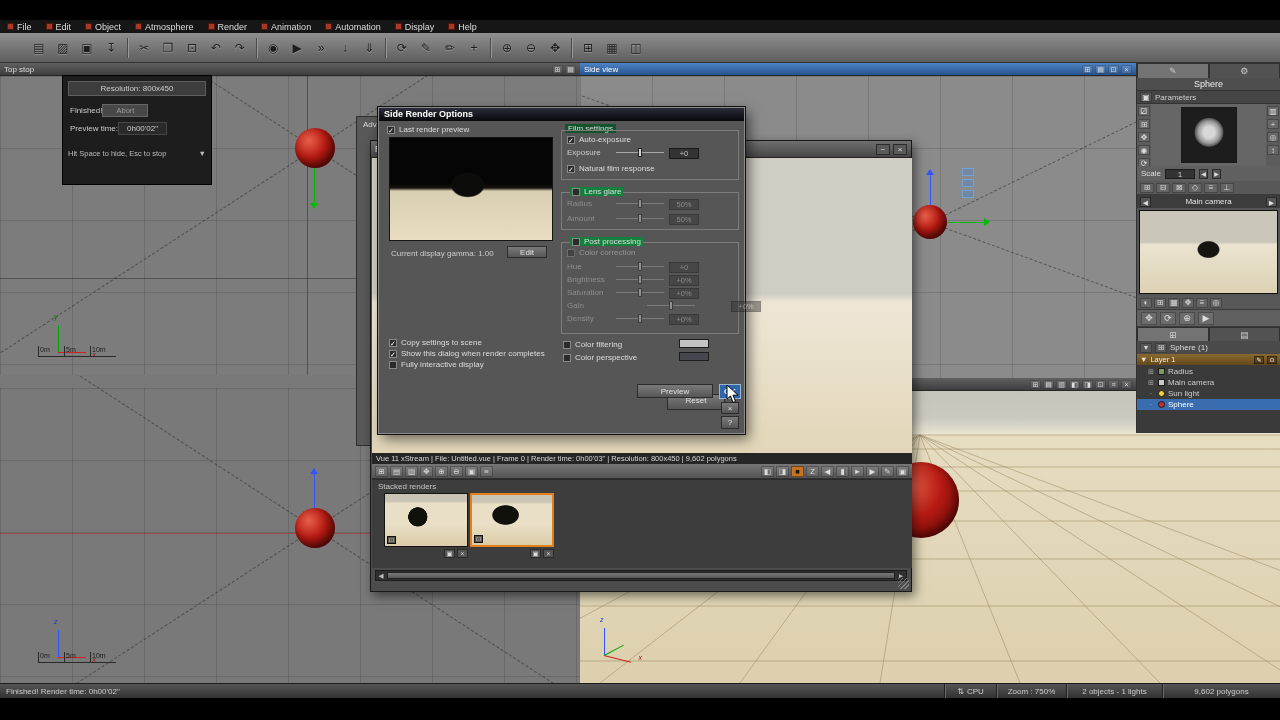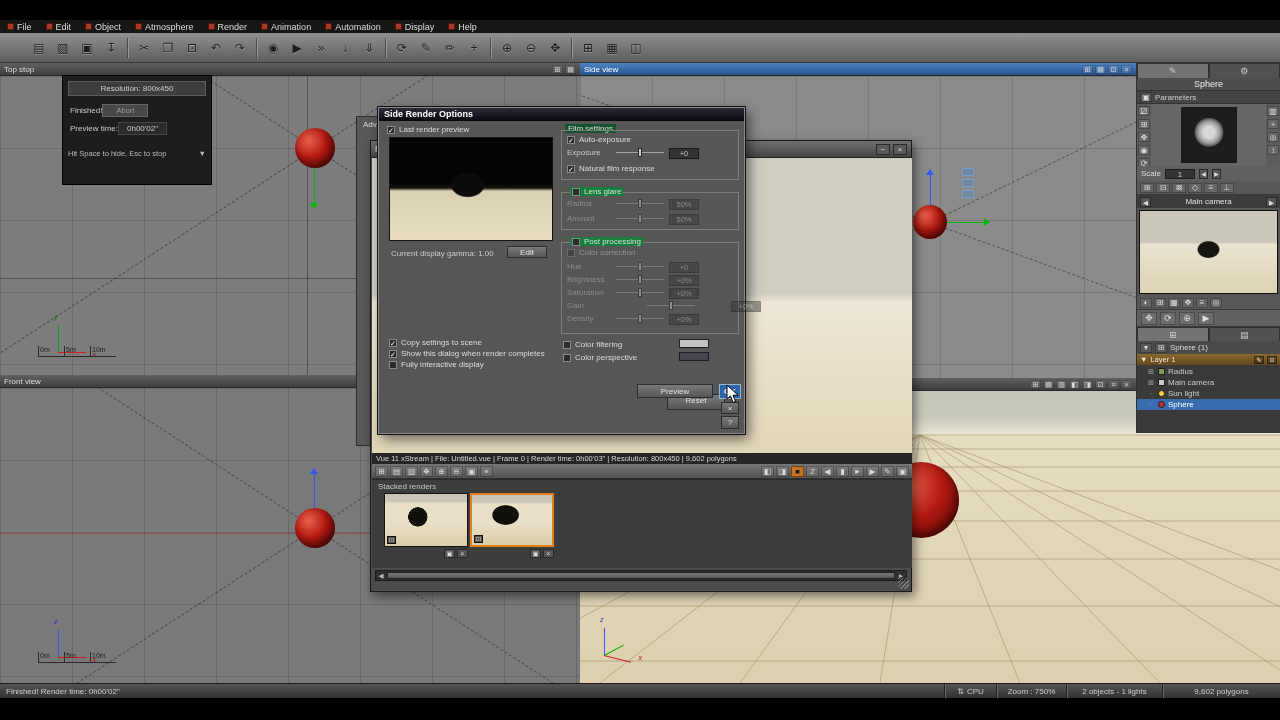--- a/index.html
+++ b/index.html
@@ -287,27 +287,20 @@
       <div class="axv" style="background:#35f;"></div>
       <div class="axh" style="background:#c22;"></div>
       <span class="axlv" style="color:#23c;">z</span>
       <span class="axlh" style="color:#a11;">x</span>
     </div>
     <div class="ruler" style="left:38px;top:277px;">
       <span>0m</span>
         <span>5m</span>
         <span>10m</span>
     </div>
-    <div class="vph">
-      <span>Front view</span>
-      <span class="vphi">
-        <span class="vpico">⊞</span>
-        <span class="vpico">▤</span>
-      </span>
-    </div>
   </div>
 
   <div class="vp" id="vp-side">
     <div class="vpgrid"></div>
     <div class="guide" style="left:-50px;top:159px;width:800px;transform:rotate(20deg);transform-origin:400px 0;"></div>
     <div class="guide" style="left:-50px;top:159px;width:800px;transform:rotate(-26deg);transform-origin:400px 0;"></div>
     <div class="bluechip" style="left:382px;top:105px;"></div>
     <div class="bluechip" style="left:382px;top:116px;"></div>
     <div class="bluechip" style="left:382px;top:127px;"></div>
     <div class="sph" style="left:333px;top:142px;width:34px;height:34px;"></div>

